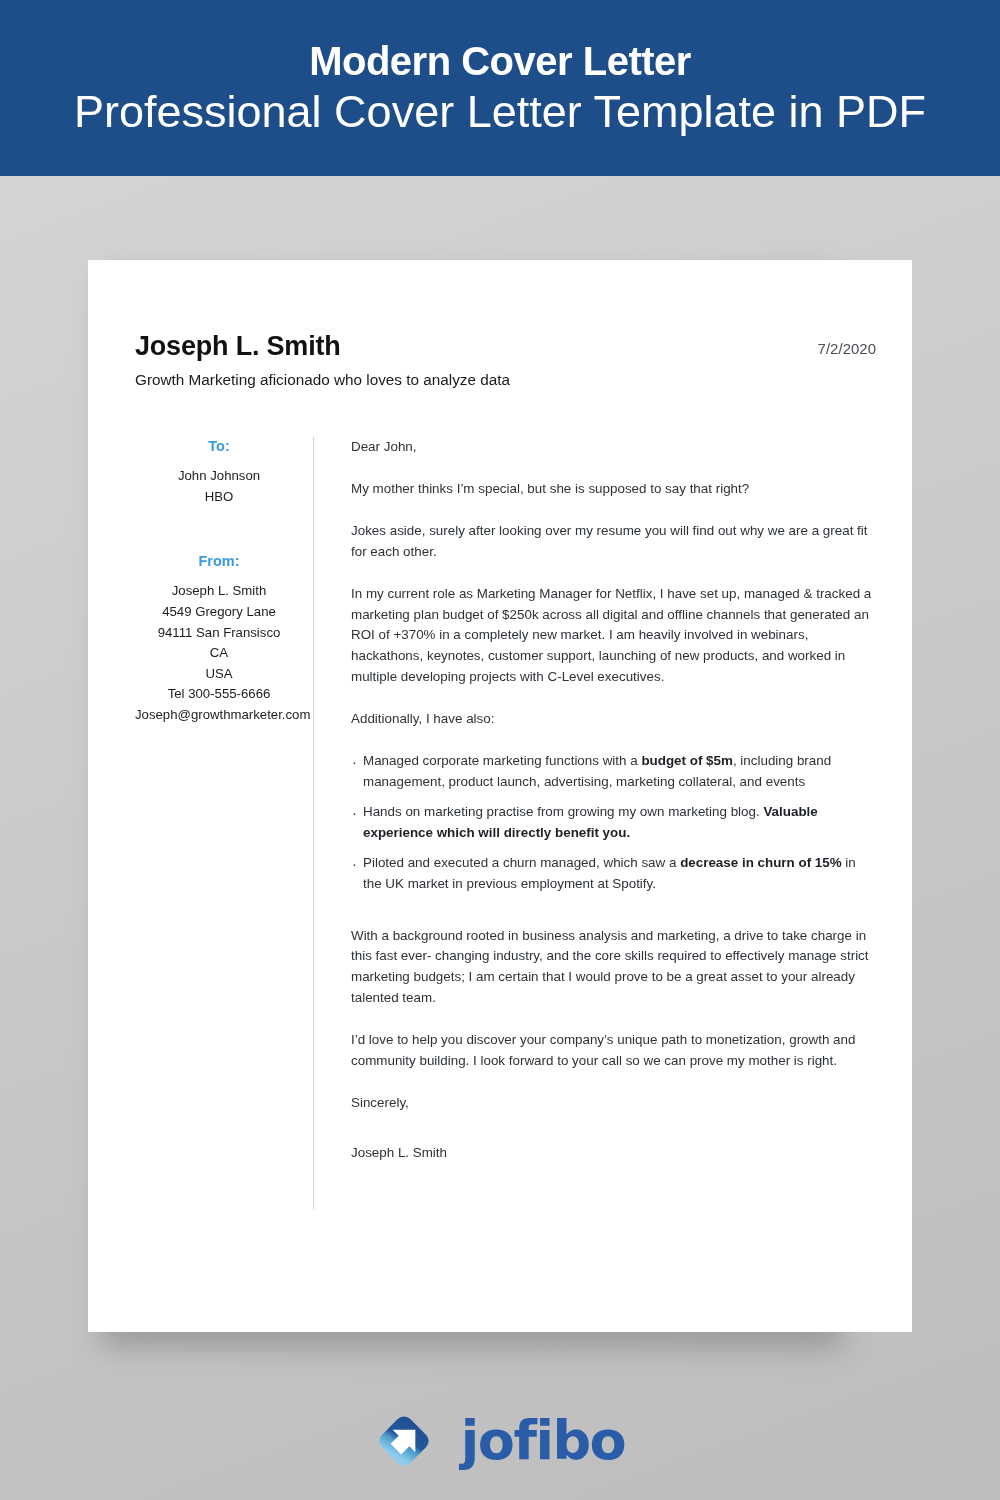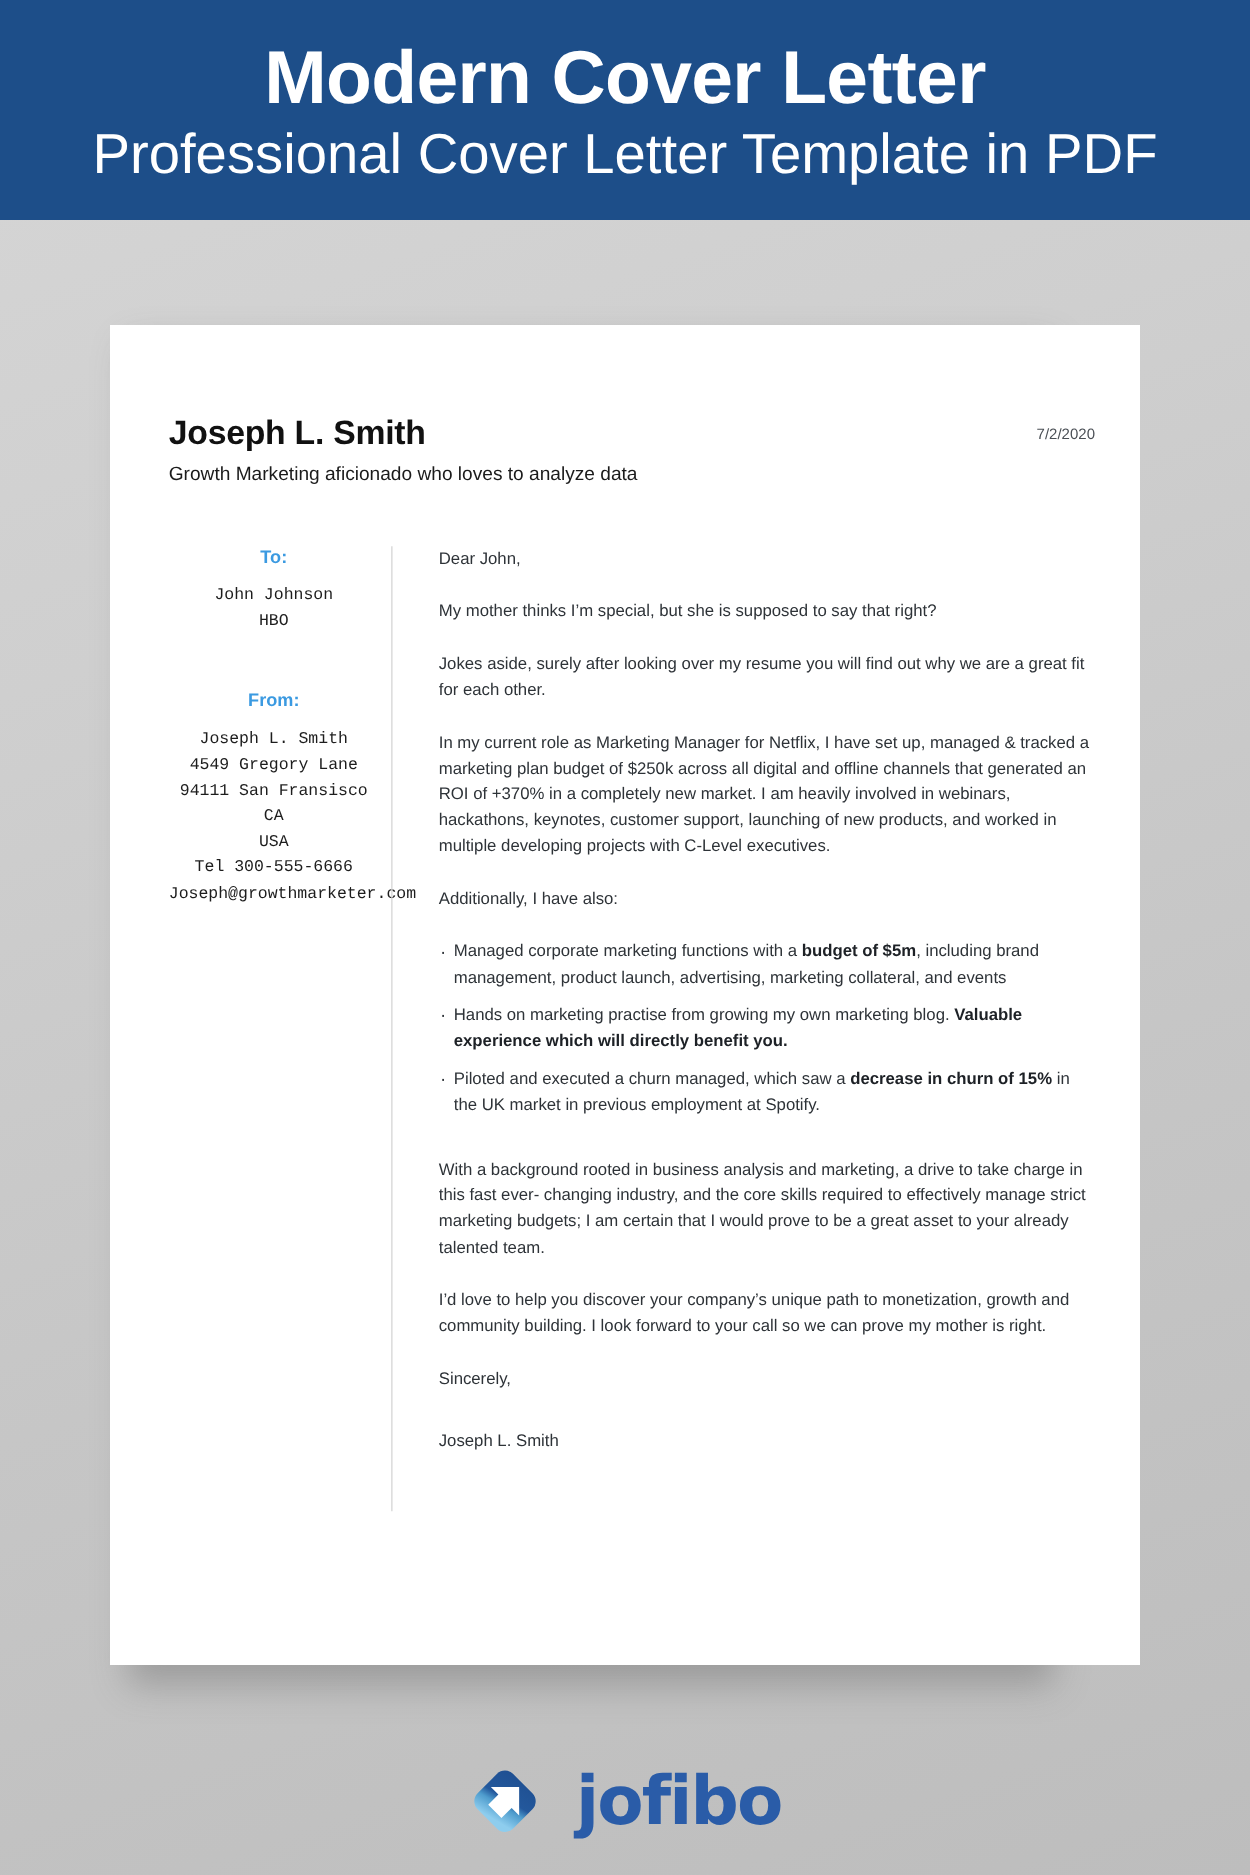--- a/index.html
+++ b/index.html
@@ -29,21 +29,21 @@
     width: 1000px;
     height: 176px;
     background: #1d4e89;
     display: flex;
     flex-direction: column;
     align-items: center;
     justify-content: center;
   }
   .banner-title {
     color: #ffffff;
-    font-size: 60px;
+    font-size: 40px;
     font-weight: bold;
     letter-spacing: -0.5px;
     line-height: 1.05;
     margin: 0 0 6px 0;
     text-align: center;
     white-space: nowrap;
   }
   .banner-subtitle {
     color: #ffffff;
     font-size: 45px;
@@ -87,21 +87,21 @@
   .doc-name {
     font-size: 27px;
     font-weight: bold;
     color: #111111;
     letter-spacing: -0.2px;
     line-height: 1.1;
     margin: 0;
     white-space: nowrap;
   }
   .doc-date {
-    font-size: 12px;
+    font-size: 15px;
     color: #4a4f55;
     padding-top: 8px;
     white-space: nowrap;
   }
   .doc-tagline {
     margin-top: 9px;
     font-size: 15.3px;
     color: #1b1b1b;
     line-height: 1.2;
     white-space: nowrap;
@@ -137,21 +137,20 @@
     color: #3b9ae1;
     font-size: 14.5px;
     font-weight: bold;
     line-height: 1.25;
     margin: 0 0 11px 0;
   }
   .side-block {
     font-size: 13.2px;
     color: #1d1d1d;
     line-height: 1.56;
-    font-family: Liberation Mono, monospace;
   }
   .side-block div { white-space: normal; }
   .side-gap { height: 45px; }
 
   
   .letter p {
     margin: 0 0 21px 0;
     font-size: 13.4px;
     line-height: 1.56;
     color: #2e3338;

